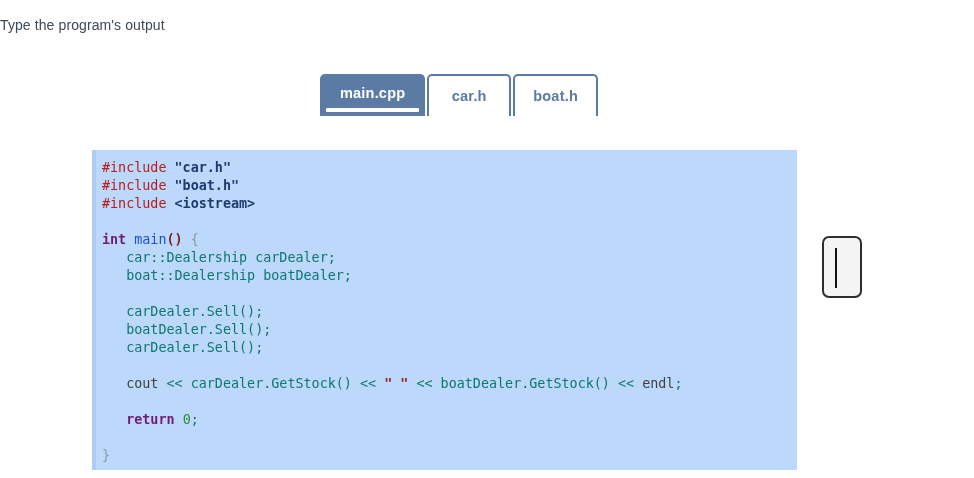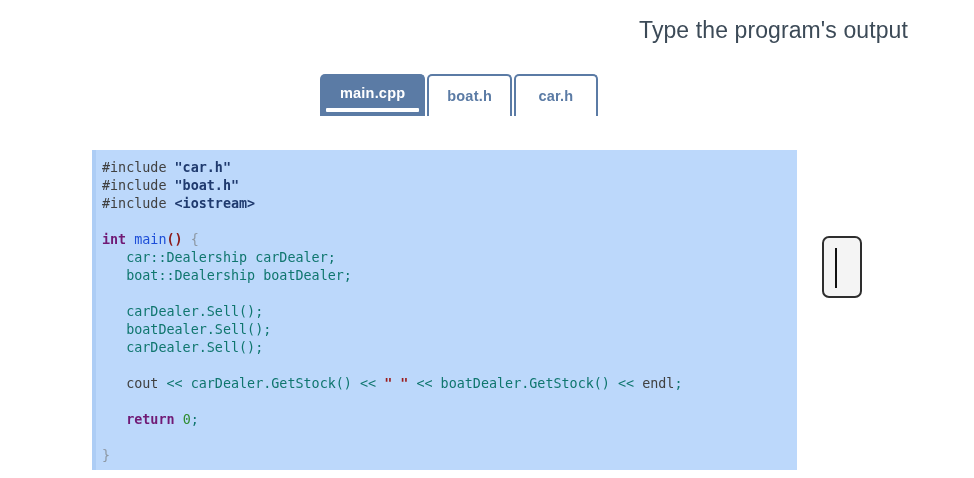--- a/index.html
+++ b/index.html
@@ -14,22 +14,22 @@
     overflow: hidden;
     position: relative;
   }
 
   
   .page-title {
     position: absolute;
     left: 0;
     top: 17px;
     width: 908px;
-    text-align: right;
-    font-size: 23px;
+    text-align: left;
+    font-size: 14px;
     color: #3c4a57;
     font-weight: 400;
     letter-spacing: 0.1px;
   }
 
   
   .tab-strip {
     position: absolute;
     left: 320px;
     top: 74px;
@@ -90,21 +90,21 @@
   .code-pre {
     margin: 0;
     padding: 9px 0 0 6px;
     font-family: "DejaVu Sans Mono", "Liberation Mono", monospace;
     font-size: 13.4px;
     line-height: 18px;
     color: #7f8b97;
     white-space: pre;
     tab-size: 4;
   }
-  .tok-pre   { color: #404040; }          
+  .tok-pre   { color: #b91c1c; }          
   .tok-hdr   { color: #1f3a6e; font-weight: bold; }   
   .tok-kw    { color: #701a75; font-weight: bold; }   
   .tok-fn    { color: #1d4ed8; }                      
   .tok-punct { color: #8b1a1a; font-weight: bold; }   
   .tok-brace { color: #8d98a4; }
   .tok-plain { color: #0f766e; }
   .tok-std   { color: #404040; }                      
   .tok-str   { color: #9b1b1b; font-weight: bold; }   
   .tok-num   { color: #2e8b2e; }                      
 
@@ -132,24 +132,24 @@
 </head>
 <body>
 
 <div class="page-title">Type the program's output</div>
 
 <div class="tab-strip">
   <div class="tab active">
     <span>main.cpp</span>
   </div>
   <div class="tab">
-    <span>boat.h</span>
+    <span>car.h</span>
   </div>
   <div class="tab">
-    <span>car.h</span>
+    <span>boat.h</span>
   </div>
 </div>
 
 <div class="code-block">
   <pre class="code-pre"><span class="tok-pre">#include</span> <span class="tok-hdr">"car.h"</span>
 <span class="tok-pre">#include</span> <span class="tok-hdr">"boat.h"</span>
 <span class="tok-pre">#include</span> <span class="tok-hdr">&lt;iostream&gt;</span>
 
 <span class="tok-kw">int</span> <span class="tok-fn">main</span><span class="tok-punct">()</span> <span class="tok-brace">{</span>
 <span class="tok-plain">   car::Dealership carDealer;</span>

